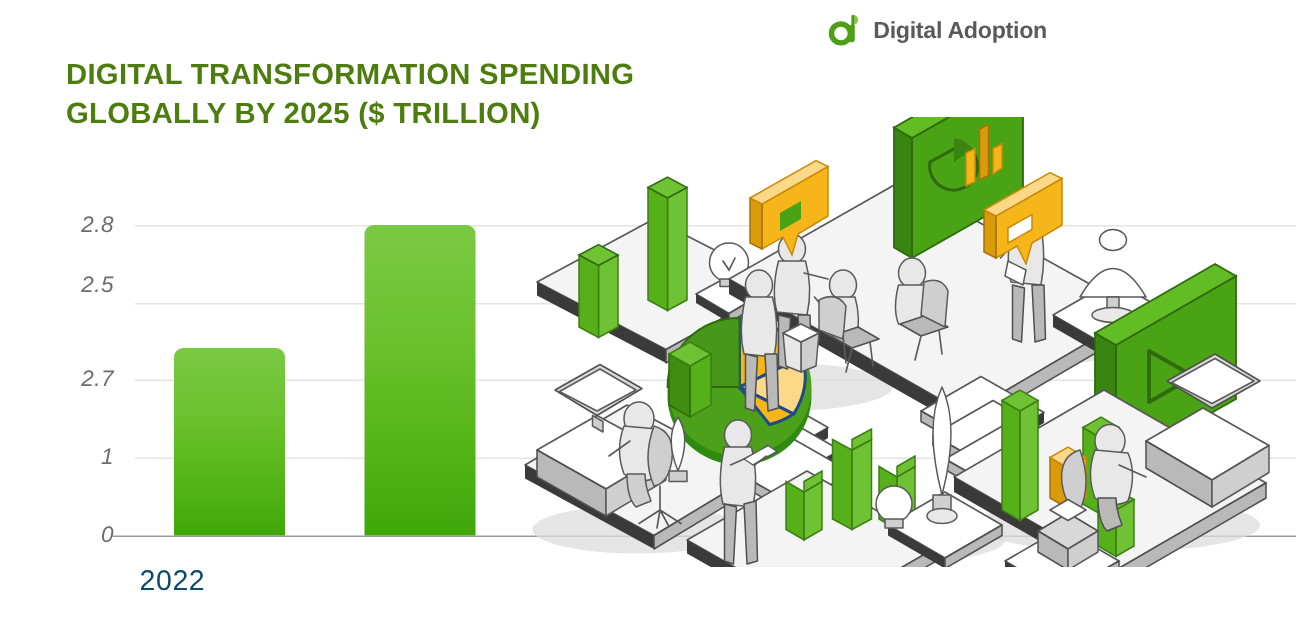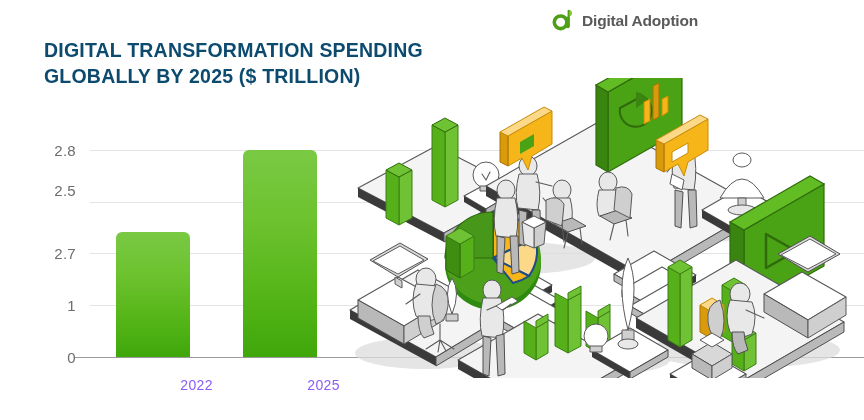--- a/index.html
+++ b/index.html
@@ -13,43 +13,44 @@
   #root{position:absolute;inset:0;width:712px;height:420px;}
 
   
   .logo{position:absolute;right:14px;top:8px;display:flex;align-items:center;gap:5px;}
   .logo-mark{width:26px;height:26px;position:relative;flex:0 0 auto;}
   .logo-text{font-size:15.5px;font-weight:600;color:#5a5a5a;letter-spacing:-.2px;line-height:1;white-space:nowrap;}
 
   
   .title{
     position:absolute;left:44px;top:38px;
-    font-size:19.5px;font-weight:700;color:#0c4a6e;
+    font-size:19.5px;font-weight:700;color:#4d7c0f;
     letter-spacing:.2px;line-height:1.32;
     white-space:pre-line;
   }
 
   
   .chart{position:absolute;left:0;top:0;width:864px;height:420px;}
   .gridline{position:absolute;left:90px;right:0;height:1px;background:#e4e4e4;}
   .gridline.base{background:#9b9b9b;left:75px;height:1px;}
   .ytick{
     position:absolute;right:0;width:56px;text-align:right;
     font-size:15px;color:#6d6d6d;transform:translateY(-50%);
     letter-spacing:.3px;
+    font-style:italic;
   }
   .ytick-wrap{position:absolute;left:0;width:76px;}
   .bar{
     position:absolute;bottom:63px;width:74px;
     background:linear-gradient(to bottom,#7ac943 0%,#6cc22e 35%,#55b518 70%,#3fa70a 100%);
     border-radius:6px 6px 0 0;
   }
   .xlabel{
-    position:absolute;top:377px;width:120px;text-align:right;
-    font-size:14px;color:#8b5cf6;letter-spacing:.4px;
+    position:absolute;top:377px;width:120px;text-align:left;
+    font-size:19px;color:#0c4a6e;letter-spacing:.4px;
   }
 
   
   .illo{position:absolute;left:340px;top:78px;width:524px;height:300px;}
   .illo svg{display:block;width:100%;height:100%;}
 </style>
 </head>
 <body>
 
 <div id="root">
@@ -82,21 +83,20 @@
       <div class="ytick" style="top:190px">2.5</div>
       <div class="ytick" style="top:253px">2.7</div>
       <div class="ytick" style="top:305px">1</div>
       <div class="ytick" style="top:357px">0</div>
     </div>
 
     <div class="bar" id="bar0" style="left:116px;height:125px"></div>
     <div class="bar" id="bar1" style="left:243px;height:207px"></div>
 
     <div class="xlabel" style="left:93px">2022</div>
-    <div class="xlabel" style="left:220px">2025</div>
   </div>
 
   <div class="illo">
     <svg viewBox="0 0 524 300" aria-hidden="true">
       <defs>
         <style>
           .pl{fill:#f4f4f4;stroke:#575757;stroke-width:1.1;stroke-linejoin:round}
           .pls{fill:#ffffff;stroke:#575757;stroke-width:1.1;stroke-linejoin:round}
           .edge{fill:#3a3a3a}
           .sd{fill:#dcdcdc;opacity:.75}

